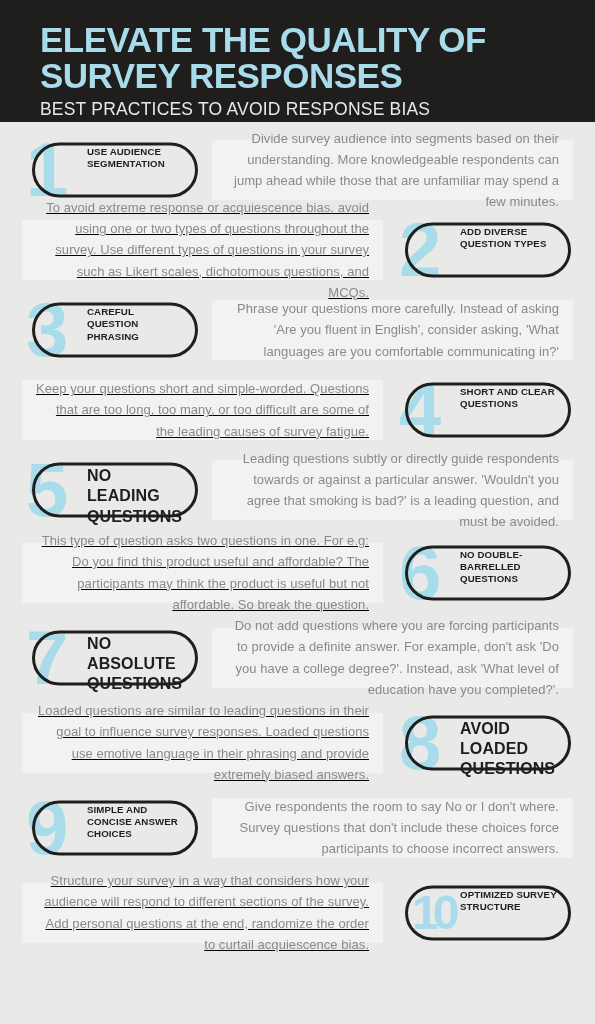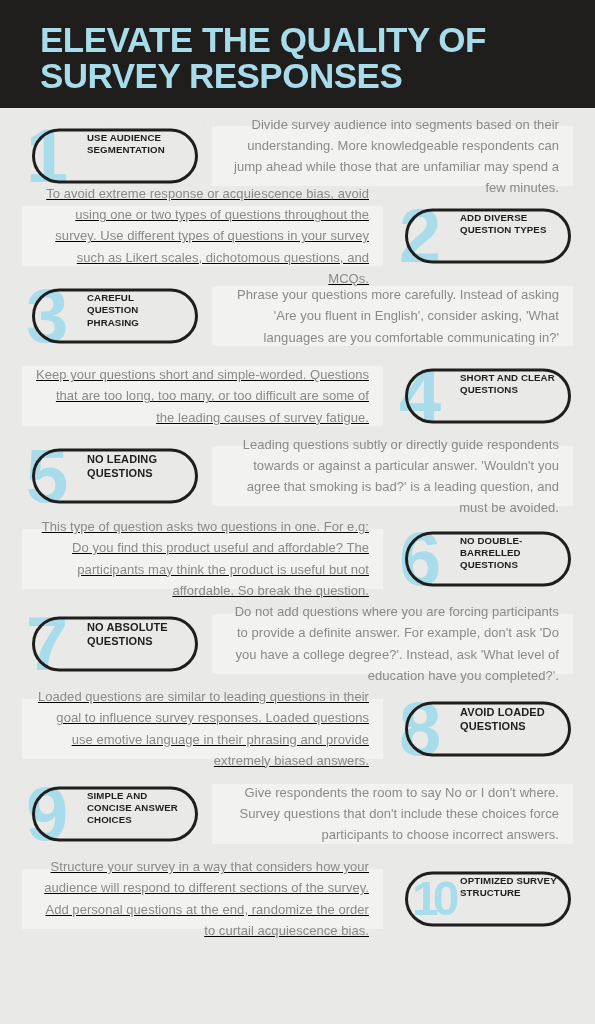--- a/index.html
+++ b/index.html
@@ -21,41 +21,41 @@
     height: 1024px;
     background: #e9e9e7;
     display: flex;
     flex-direction: column;
   }
 
   
   .header {
     background: #1f1e1d;
     padding: 22px 12px 18px 40px;
-    height: 108px;
+    height: 122px;
     flex: 0 0 auto;
   }
 
   .header-title {
     color: #a8dcea;
     font-size: 35px;
     font-weight: bold;
     line-height: 1.03;
     letter-spacing: -0.5px;
     text-transform: uppercase;
     max-width: 520px;
   }
 
   .header-subtitle {
     color: #e8e8e6;
     font-size: 17.5px;
     font-weight: 400;
     letter-spacing: 0.2px;
     text-transform: uppercase;
-    margin-top: 17px;
+    margin-top: 5px;
   }
 
   
   .list {
     flex: 1 1 auto;
     padding: 8px 22px 0 22px;
     display: flex;
     flex-direction: column;
   }
 
@@ -106,21 +106,21 @@
     border-radius: 999px;
     background: transparent;
     z-index: 2;
     display: flex;
     align-items: flex-start;
     padding-left: 52px;
     padding-right: 10px;
   }
 
   .pill-label {
-    font-size: 11px;
+    font-size: 16px;
     font-weight: bold;
     color: #1f1e1d;
     line-height: 1.28;
     letter-spacing: 0.1px;
     text-transform: uppercase;
   }
   .pill-label.tight { font-size: 9.7px; }
 
   
   .desc {

